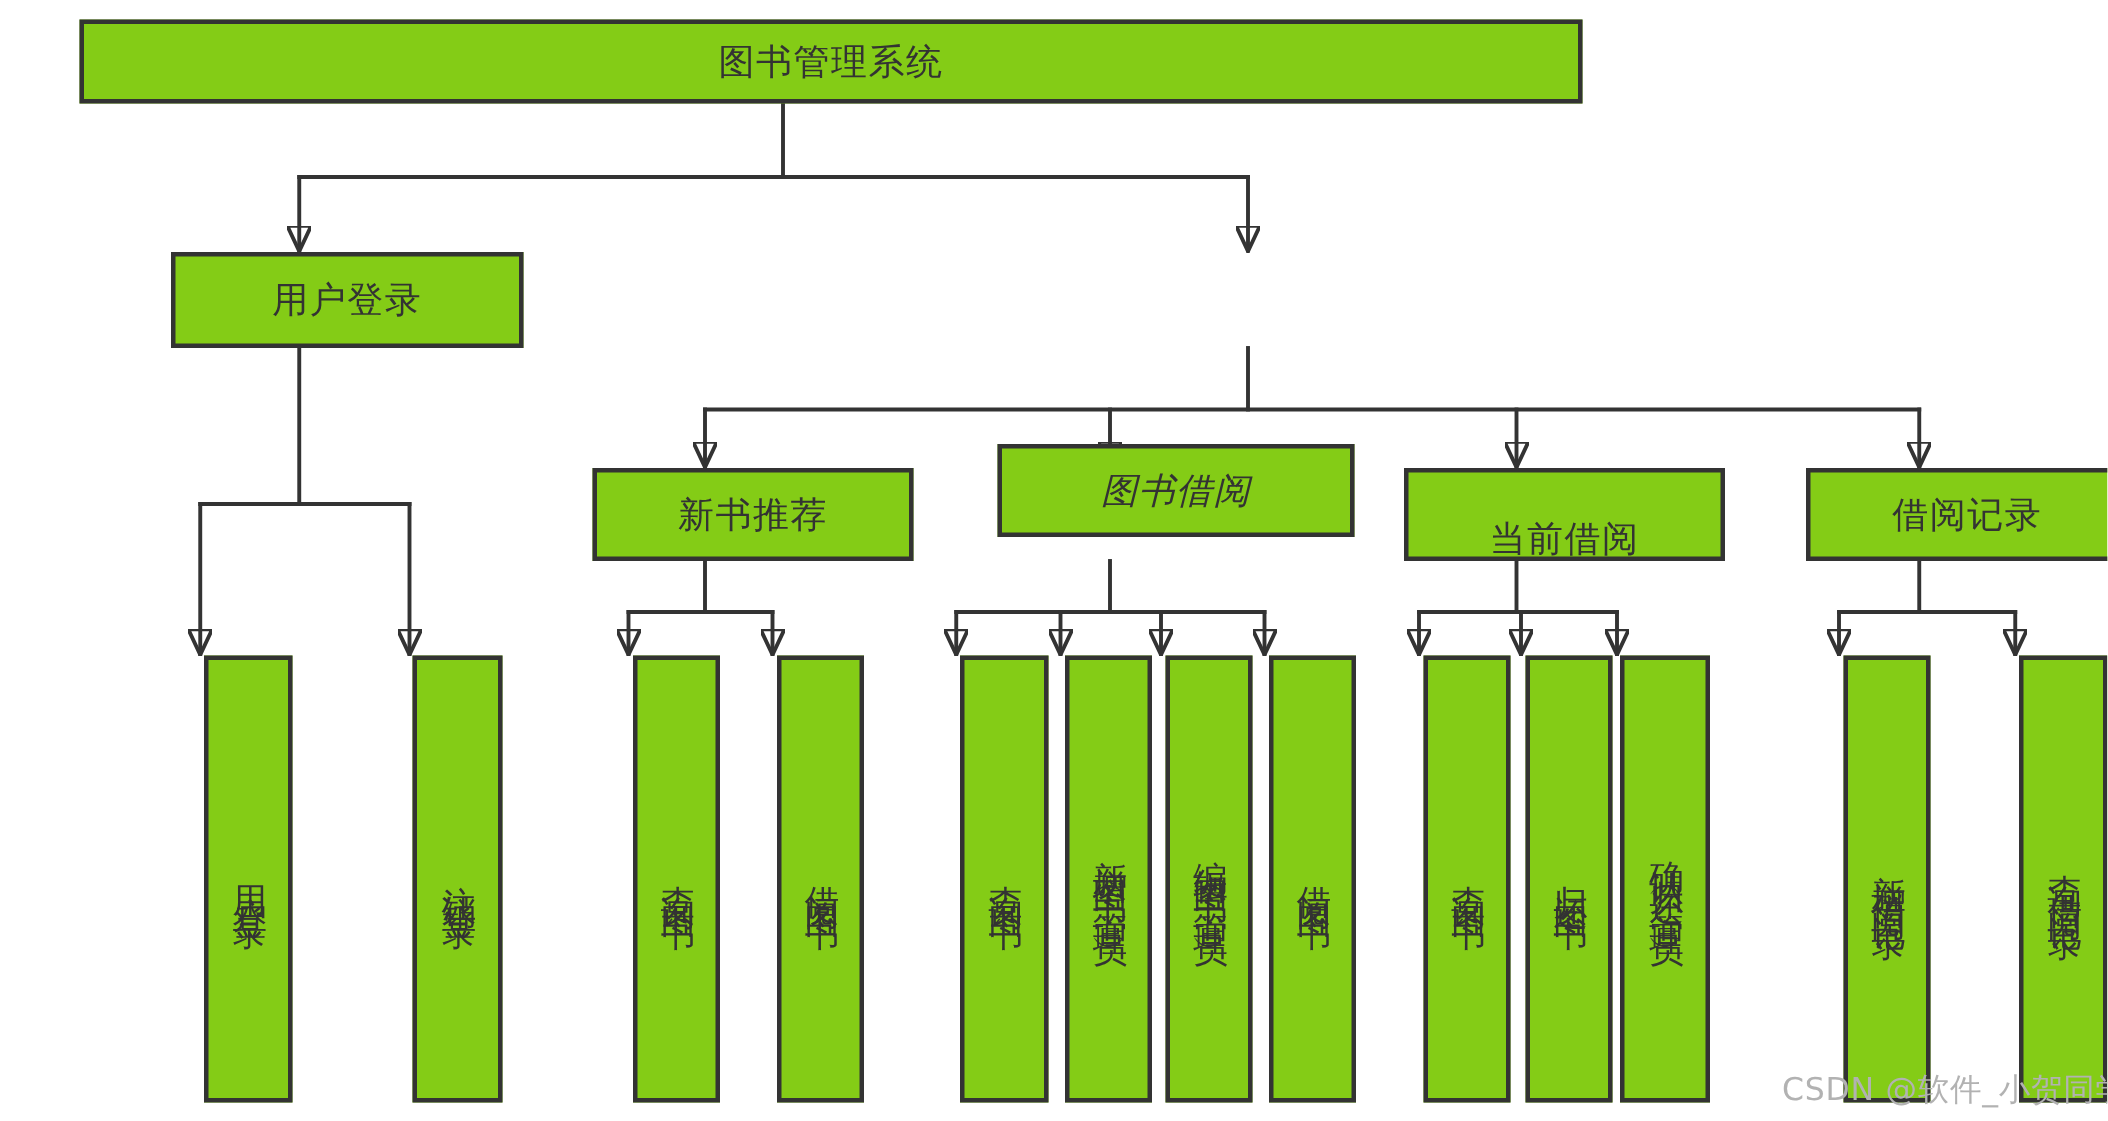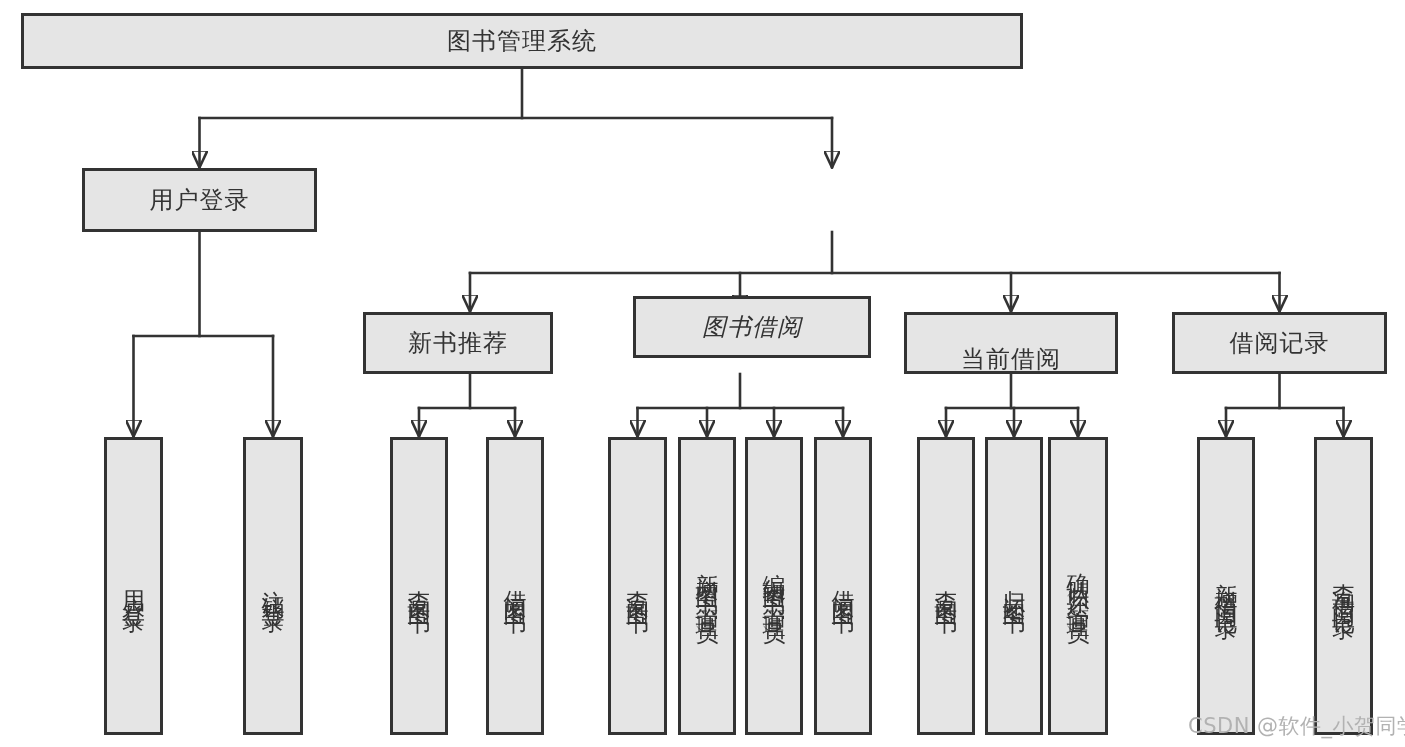--- a/index.html
+++ b/index.html
@@ -16,24 +16,25 @@
     background:var(--bg);
     font-family:"DejaVu Sans", sans-serif;
     overflow:hidden;
   }
   #edges{position:absolute;left:0;top:0;width:1405px;height:747px;}
   #edges path{stroke:var(--line);stroke-width:2.6;fill:none;stroke-linecap:square;}
   #nodes{position:absolute;left:0;top:0;width:100%;height:100%;}
   .node{
     position:absolute;
     box-sizing:border-box;
-    background:#e5e5e5;
+    background:#84cc16;
     border:3px solid var(--box-border);
     display:flex;align-items:center;justify-content:center;
     color:var(--text);
+    margin-left:32px;
   }
   .node.h .label{
     font-size:24px;
     letter-spacing:1px;
     line-height:1;
     white-space:nowrap;
   }
   .node.v .label{
     writing-mode:vertical-rl;
     text-orientation:mixed;
@@ -108,21 +109,21 @@
         <path d="M 1343.5 408 L 1343.5 436" marker-end="url(#arrowhead)"></path>
       </g>
     </svg>
   <div id="nodes">
       <div class="node h" style="left: 21px; top: 13px; width: 1002px; height: 56px;">
         <span class="label">图书管理系统</span>
       </div>
       <div class="node h" style="left: 82px; top: 168px; width: 235px; height: 64px;">
         <span class="label">用户登录</span>
       </div>
-      <div class="node h" style="left: 363px; top: 312px; width: 190px; height: 62px;">
+      <div class="node h" style="left: 363px; top: 312px; width: 214px; height: 62px;">
         <span class="label">新书推荐</span>
       </div>
       <div class="node h" style="left: 633px; top: 296px; width: 238px; height: 62px; font-style: italic;">
         <span class="label">图书借阅</span>
       </div>
       <div class="node h" style="left: 904px; top: 312px; width: 214px; height: 62px; align-items: flex-end;">
         <span class="label">当前借阅</span>
       </div>
       <div class="node h" style="left: 1172px; top: 312px; width: 215px; height: 62px;">
         <span class="label">借阅记录</span>

